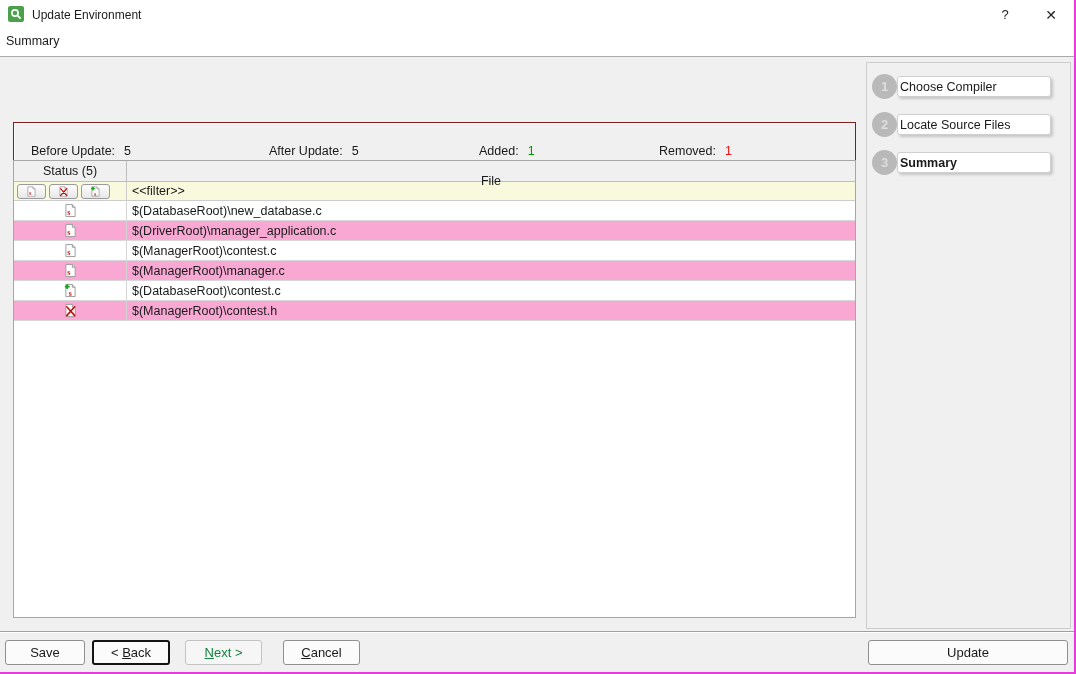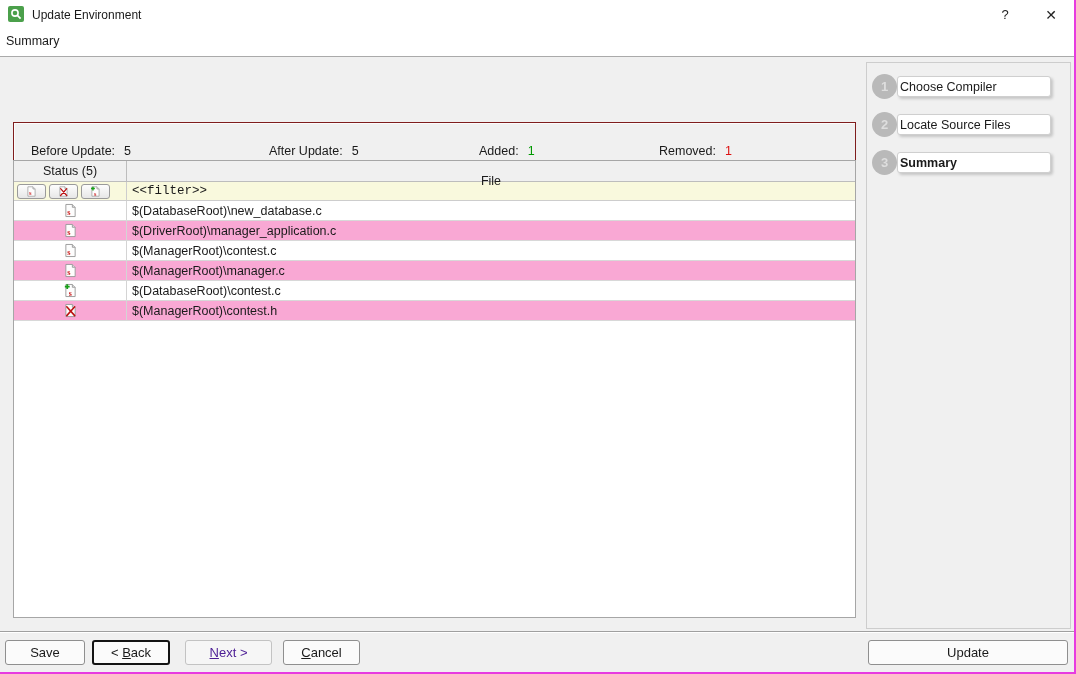--- a/index.html
+++ b/index.html
@@ -31,21 +31,21 @@
   .file-table { position:absolute; left:13px; top:160px; width:843px; height:458px; background:#fff; border:1px solid #a6a6a6; }
   .t-header { height:21px; display:flex; background:#f0f0f0; border-bottom:1px solid #bdbdbd; }
   .th { display:flex; align-items:center; justify-content:center; font-size:12.5px; }
   .th-status { width:113px; border-right:1px solid #bdbdbd; }
   .th-file { flex:1;margin-top:20px; }
   .t-filter { height:19px; display:flex; align-items:stretch; background:#f9f9dd; border-bottom:1px solid #cdcdcd; }
   .f-status { width:113px; display:flex; align-items:center; border-right:1px solid #cdcdcd; }
   .f-btn { width:29px; height:15px; margin-left:3px; padding:0; border:1px solid #9a9a9a; border-radius:3px;
     background:linear-gradient(#fdfdfd,#e7e7e7); display:inline-flex; align-items:center; justify-content:center; cursor:default; }
   .f-btn .icon-slot { transform:scale(.78); }
-  .f-text { flex:1; display:flex; align-items:center; padding-left:5px; font-size:12.5px;font-family:Liberation Mono, monospace; }
+  .f-text { flex:1; display:flex; align-items:center; padding-left:5px; font-size:12.5px; }
   .t-row { height:20px; display:flex; border-bottom:1px solid #d8d8d8; background:#fff; }
   .t-row.even { background:#f9a8d4;text-align:right; }
   .c-status { width:113px; display:flex; align-items:center; justify-content:center; border-right:1px solid #d4d4d4; }
   .c-file { flex:1; display:flex; align-items:center; padding-left:5px; font-size:12.5px; }
   
   .icon-slot { position:relative; width:13px; height:15px; display:block; }
   .icon-slot .ic { position:absolute; left:0; top:0; width:13px; height:15px; display:none; }
   .icon-slot[data-icon="source-file-icon"]  .i-src { display:block; }
   .icon-slot[data-icon="removed-file-icon"] .i-rem { display:block; }
   .icon-slot[data-icon="added-file-icon"]   .i-add { display:block; }
@@ -57,21 +57,21 @@
     color:#dedede; font-size:13px; font-weight:bold; display:flex; align-items:center; justify-content:center; }
   .step-box { position:absolute; left:25px; right:7px; top:2px; height:21px; background:#fff; border:1px solid #cfcfcf;
     border-radius:3px; box-shadow:2px 2px 3px rgba(0,0,0,0.18); display:flex; align-items:center; padding-left:2px; font-size:12.5px; }
   .step.active .step-label { font-weight:bold; }
   
   .footer-divider { position:absolute; left:0; right:0; top:631px; height:2px; background:#9f9f9f; border-bottom:1px solid #ffffff; }
   .btn { position:absolute; top:640px; height:25px; background:#fbfbfb; border:1px solid #8f8f8f; border-radius:3px;
     font-family:"Liberation Sans", sans-serif; font-size:13px; color:#1a1a1a; cursor:default; }
   .btn-save   { left:5px;   width:80px; }
   .btn-back   { left:92px;  width:78px; border:2px solid #141414; }
-  .btn-next   { left:185px; width:87px; color:#4c1d95; border-color:#c3c3c3; background:#f6f6f6; }
+  .btn-next   { left:185px; width:77px; color:#15803d; border-color:#c3c3c3; background:#f6f6f6; }
   .btn-cancel { left:283px; width:77px; }
   .btn-update { left:868px; width:200px; }
   .u { text-decoration:underline; text-underline-offset:1px; }
 </style>
 </head>
 <body>
 
 <div class="window">
 
   <svg width="0" height="0" style="position:absolute">

